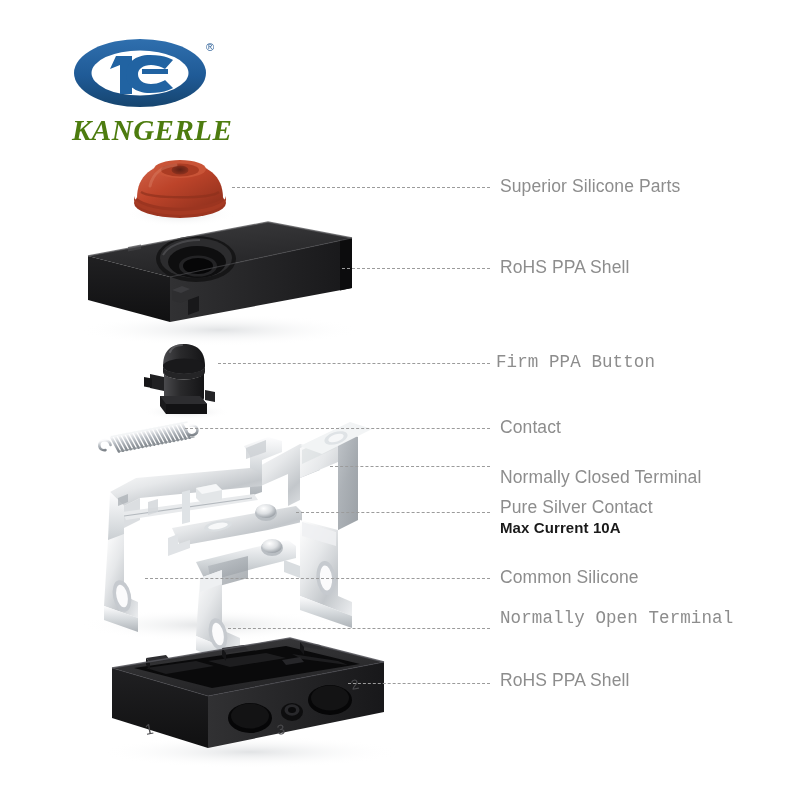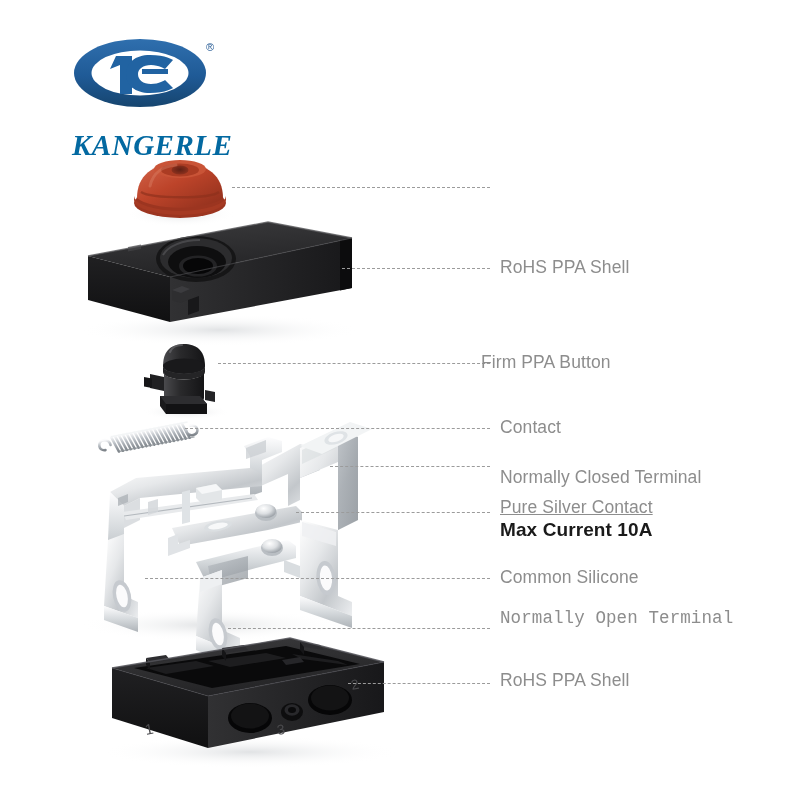--- a/index.html
+++ b/index.html
@@ -18,41 +18,41 @@
   .logo-mark{position:absolute;left:0;top:0;width:136px;height:74px;}
   .logo-reg{
     position:absolute;left:134px;top:6px;
     font-size:11px;color:#1d5490;line-height:1;
   }
   .logo-word{
     position:absolute;left:0;top:78px;
     font-family:"Liberation Serif", serif;
     font-weight:bold;font-style:italic;
     font-size:29px;letter-spacing:0.5px;
-    color:#0369a1;white-space:nowrap;margin-top:15px;
+    color:#4d7c0f;white-space:nowrap;
   }
 
   
   .leader{
     position:absolute;height:0;
     border-top:1px dashed #9b9b9b;
   }
 
   
   .label{
     position:absolute;
     font-size:17.5px;
     color:#8d8d8d;
     white-space:nowrap;
     letter-spacing:.1px;
   }
   .label.strong{
     color:#1a1a1a;
     font-weight:bold;
-    font-size:19px;
+    font-size:15px;
   }
 
   .parts-svg{position:absolute;left:0;top:0;width:800px;height:800px;}
 </style>
 </head>
 <body>
 
 <div id="stage">
 
   <div class="logo-wrap">
@@ -373,23 +373,24 @@
   <div class="leader" style="left:232px;top:187px;width:258px;"></div>
   <div class="leader" style="left:342px;top:268px;width:148px;"></div>
   <div class="leader" style="left:218px;top:363px;width:272px;"></div>
   <div class="leader" style="left:185px;top:428px;width:305px;"></div>
   <div class="leader" style="left:330px;top:466px;width:160px;"></div>
   <div class="leader" style="left:296px;top:512px;width:194px;"></div>
   <div class="leader" style="left:145px;top:578px;width:345px;"></div>
   <div class="leader" style="left:228px;top:628px;width:262px;"></div>
   <div class="leader" style="left:348px;top:683px;width:142px;"></div>
 
+  <div class="label" style="left:500px;top:176px;">Superior Silicone Parts</div>
   <div class="label" style="left:500px;top:257px;">RoHS PPA Shell</div>
-  <div class="label" style="left:481px;top:352px;">Firm PPA Button</div>
+  <div class="label" style="left:496px;top:352px;font-family:Liberation Mono, monospace;">Firm PPA Button</div>
   <div class="label" style="left:500px;top:417px;">Contact</div>
   <div class="label" style="left:500px;top:467px;">Normally Closed Terminal</div>
-  <div class="label" style="left:500px;top:497px;text-decoration:underline;">Pure Silver Contact</div>
+  <div class="label" style="left:500px;top:497px;">Pure Silver Contact</div>
   <div class="label strong" style="left:500px;top:519px;">Max Current 10A</div>
   <div class="label" style="left:500px;top:567px;">Common Silicone</div>
   <div class="label" style="left:500px;top:608px;font-family:Liberation Mono, monospace;">Normally Open Terminal</div>
   <div class="label" style="left:500px;top:670px;">RoHS PPA Shell</div>
 
 </div>
 
 </body></html>

